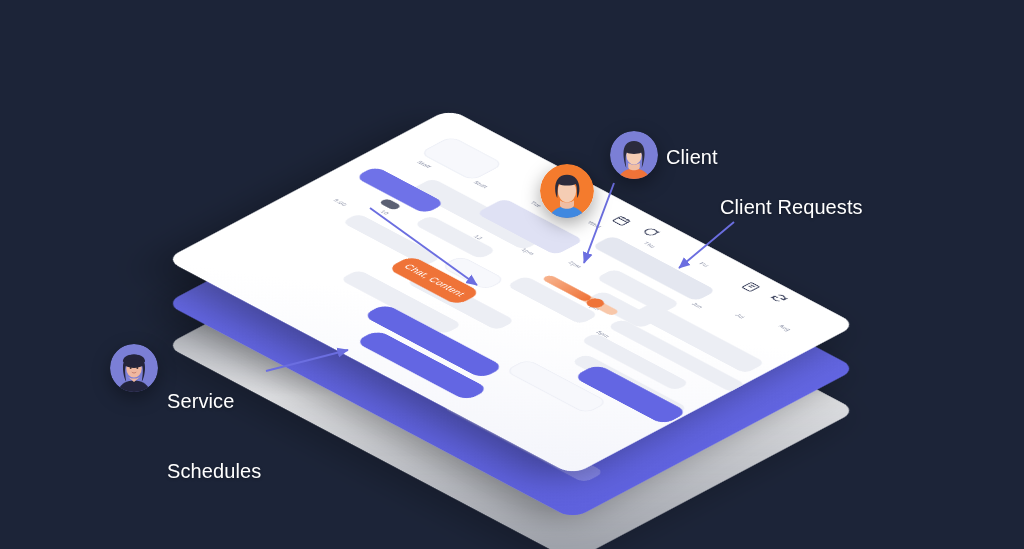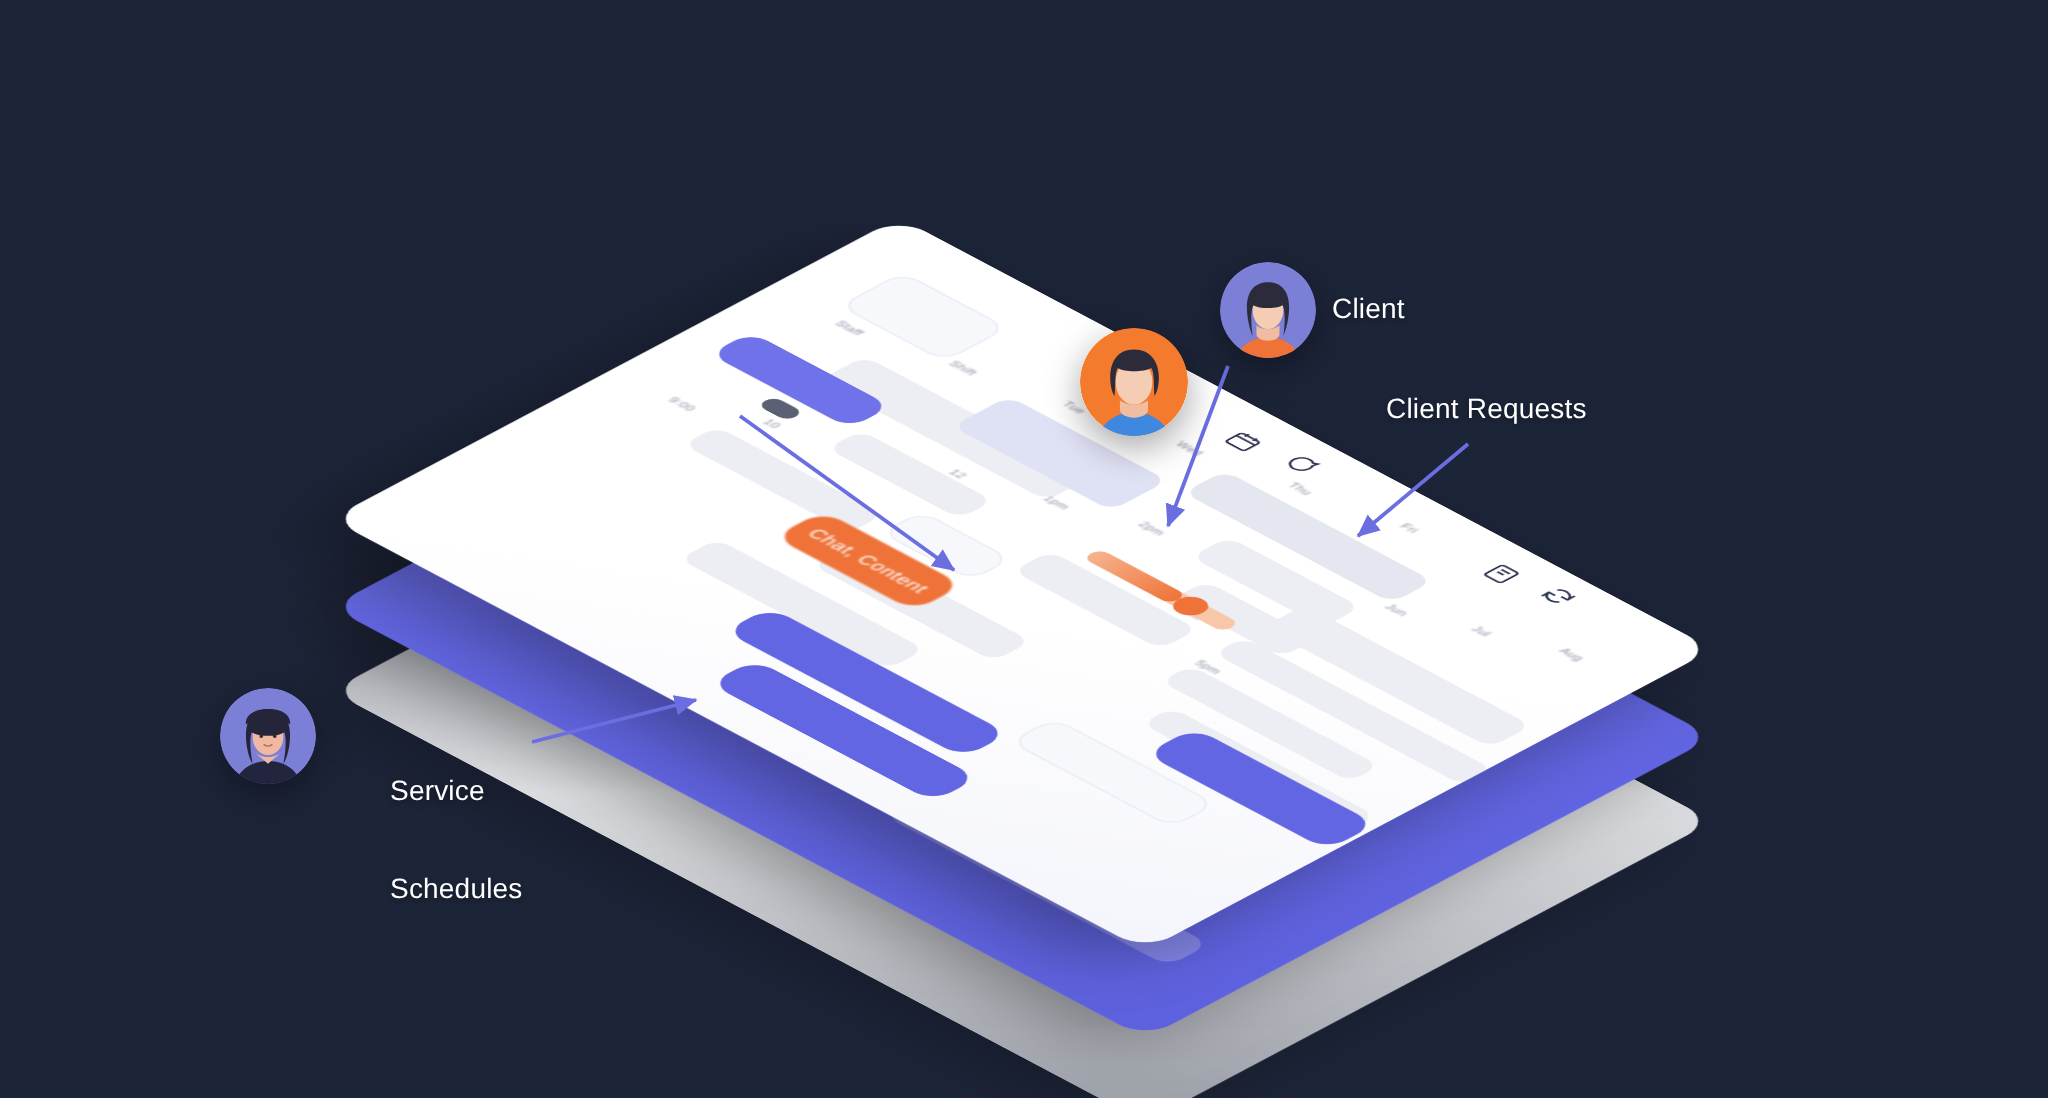--- a/index.html
+++ b/index.html
@@ -136,30 +136,30 @@
                    box-shadow:0 6px 18px rgba(0,0,0,.35); }
   #avatar-client { left:610px; top:131px; width:48px; height:48px;
                    box-shadow:0 6px 18px rgba(0,0,0,.35); }
   #avatar-service{ left:110px; top:344px; width:48px; height:48px;
                    box-shadow:0 6px 18px rgba(0,0,0,.35); }
 
   
   .anno {
     position:absolute;
     color:#ffffff;
-    font-size:14px;
+    font-size:20px;
     line-height:1.17;
     letter-spacing:.1px;
     white-space:pre;
     text-shadow:0 1px 3px rgba(0,0,0,.35);
   }
   #label-staff-schedules  { left:216px; top:184px; }
   #label-client           { left:666px; top:146px; }
-  #label-client-requests  { left:693px; top:196px; }
-  #label-service-durations{ left:167px; top:354px;margin-left:28px; }
+  #label-client-requests  { left:720px; top:196px; }
+  #label-service-durations{ left:167px; top:343px; }
 
   
   #arrows {
     position:absolute; left:0; top:0;
     width:1024px; height:549px;
     pointer-events:none;
   }
 </style>
 </head>
 <body>

